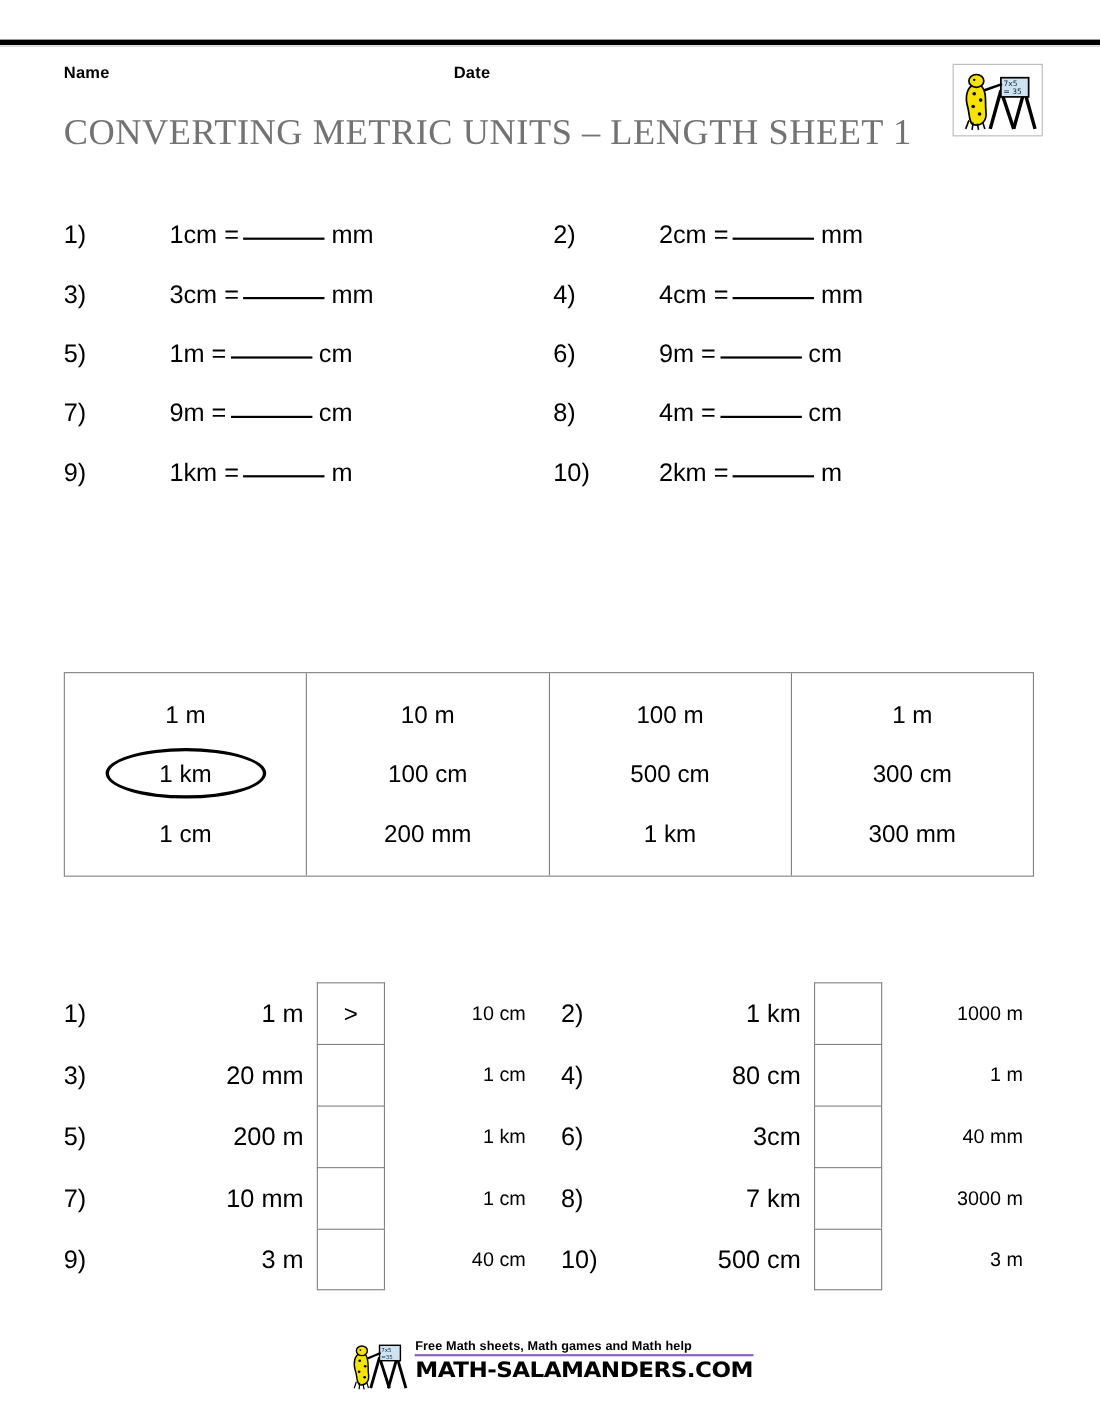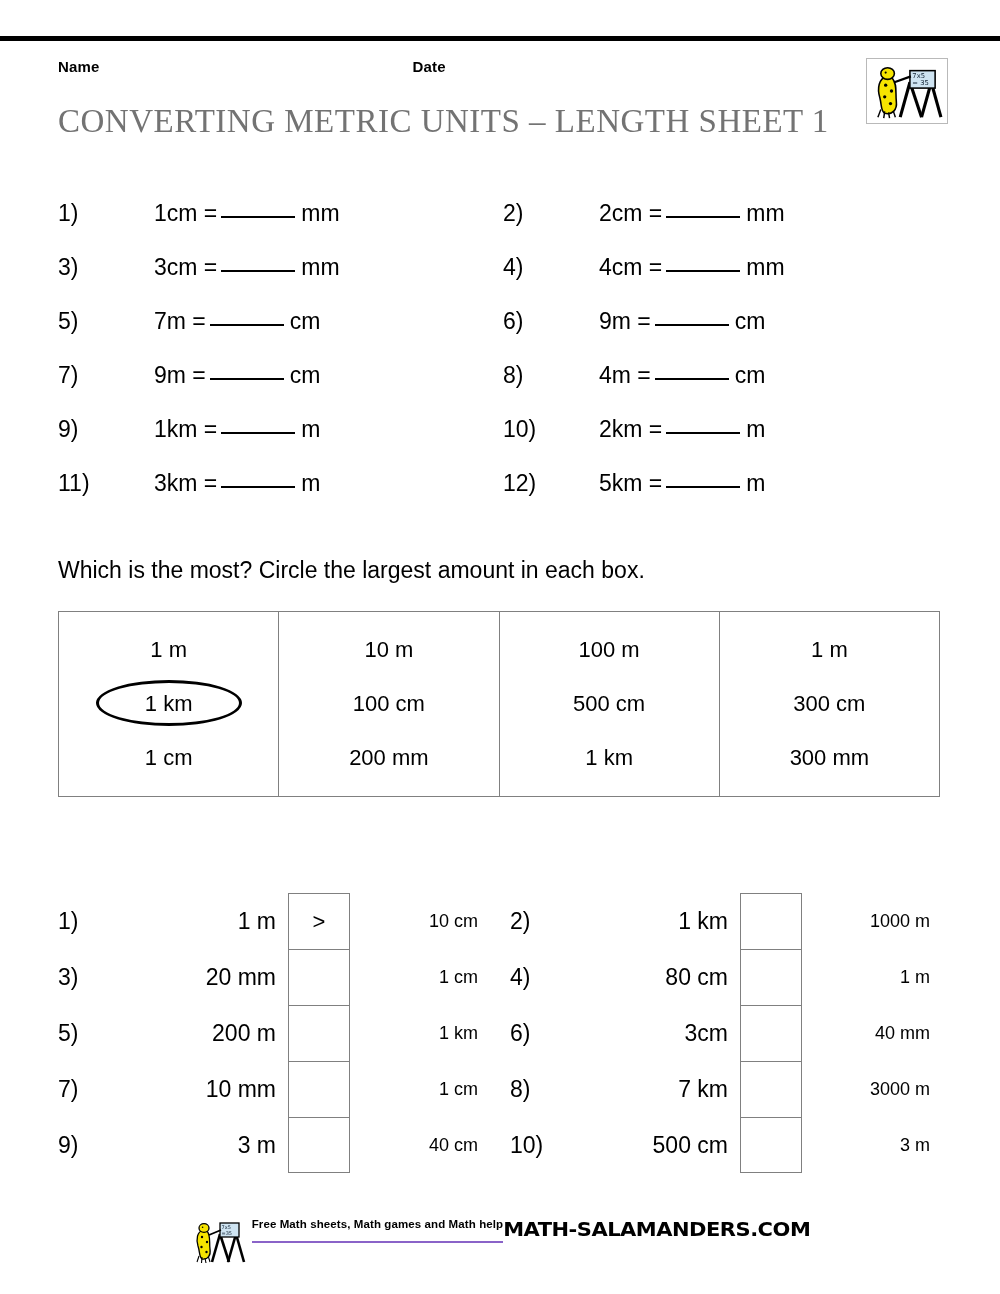--- a/index.html
+++ b/index.html
@@ -198,21 +198,21 @@
     bottom: 30px;
     display: flex;
     justify-content: center;
     align-items: flex-start;
   }
   .footer-inner {
     display: flex;
     align-items: flex-start;
     gap: 4px;
   }
-  .footer-text-wrap { display: flex; flex-direction: row; }
+  .footer-text-wrap { display: flex; flex-direction: column; }
   .footer-tagline {
     font-size: 11.5px;
     font-weight: bold;
     letter-spacing: .1px;
     border-bottom: 2.5px solid #8a63c8;
     padding-bottom: 1px;
     white-space: nowrap;
   }
   .footer-domain {
     font-size: 21px;
@@ -294,21 +294,21 @@
       </div>
       <div class="q-cell">
         <span class="q-num">4)</span>
         <span class="q-body"><span>4cm</span> <span>=</span><span class="blank-line"></span><span>mm</span></span>
       </div>
     </div>
 
     <div class="q-row">
       <div class="q-cell">
         <span class="q-num">5)</span>
-        <span class="q-body"><span>7m</span> <span>=</span><span class="blank-line"></span><span>cm</span></span>
+        <span class="q-body"><span>1m</span> <span>=</span><span class="blank-line"></span><span>cm</span></span>
       </div>
       <div class="q-cell">
         <span class="q-num">6)</span>
         <span class="q-body"><span>9m</span> <span>=</span><span class="blank-line"></span><span>cm</span></span>
       </div>
     </div>
 
     <div class="q-row">
       <div class="q-cell">
         <span class="q-num">7)</span>
@@ -324,34 +324,23 @@
       <div class="q-cell">
         <span class="q-num">9)</span>
         <span class="q-body"><span>1km</span> <span>=</span><span class="blank-line"></span><span>m</span></span>
       </div>
       <div class="q-cell">
         <span class="q-num">10)</span>
         <span class="q-body"><span>2km</span> <span>=</span><span class="blank-line"></span><span>m</span></span>
       </div>
     </div>
 
-    <div class="q-row">
-      <div class="q-cell">
-        <span class="q-num">11)</span>
-        <span class="q-body"><span>3km</span> <span>=</span><span class="blank-line"></span><span>m</span></span>
-      </div>
-      <div class="q-cell">
-        <span class="q-num">12)</span>
-        <span class="q-body"><span>5km</span> <span>=</span><span class="blank-line"></span><span>m</span></span>
-      </div>
-    </div>
-
-  </div>
-
-  <div class="instruction instruction-1">Which is the most? Circle the largest amount in each box.</div>
+
+  </div>
+
 
   <div class="most-table">
 
     <div class="most-col">
       <div class="circle-marker" style="top:68px;"></div>
       <div class="most-item">1 m</div>
       <div class="most-item">1 km</div>
       <div class="most-item">1 cm</div>
     </div>
 

